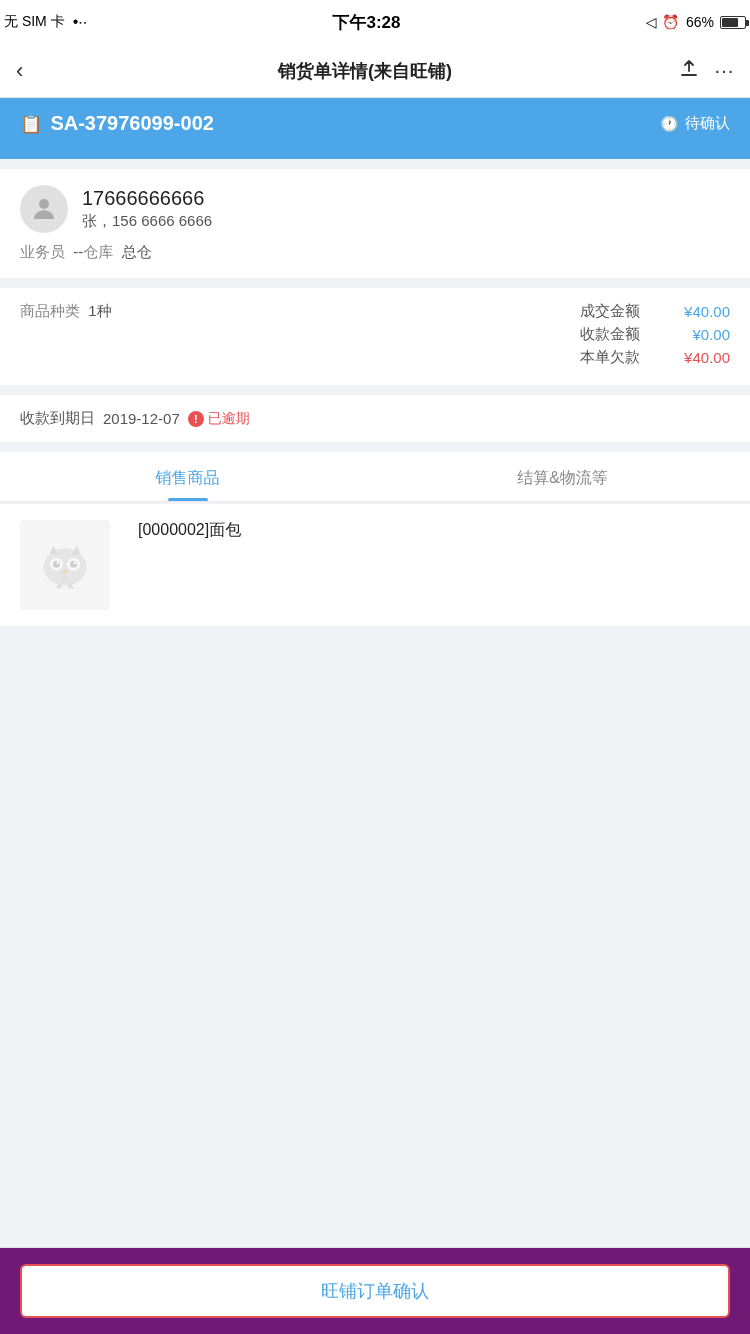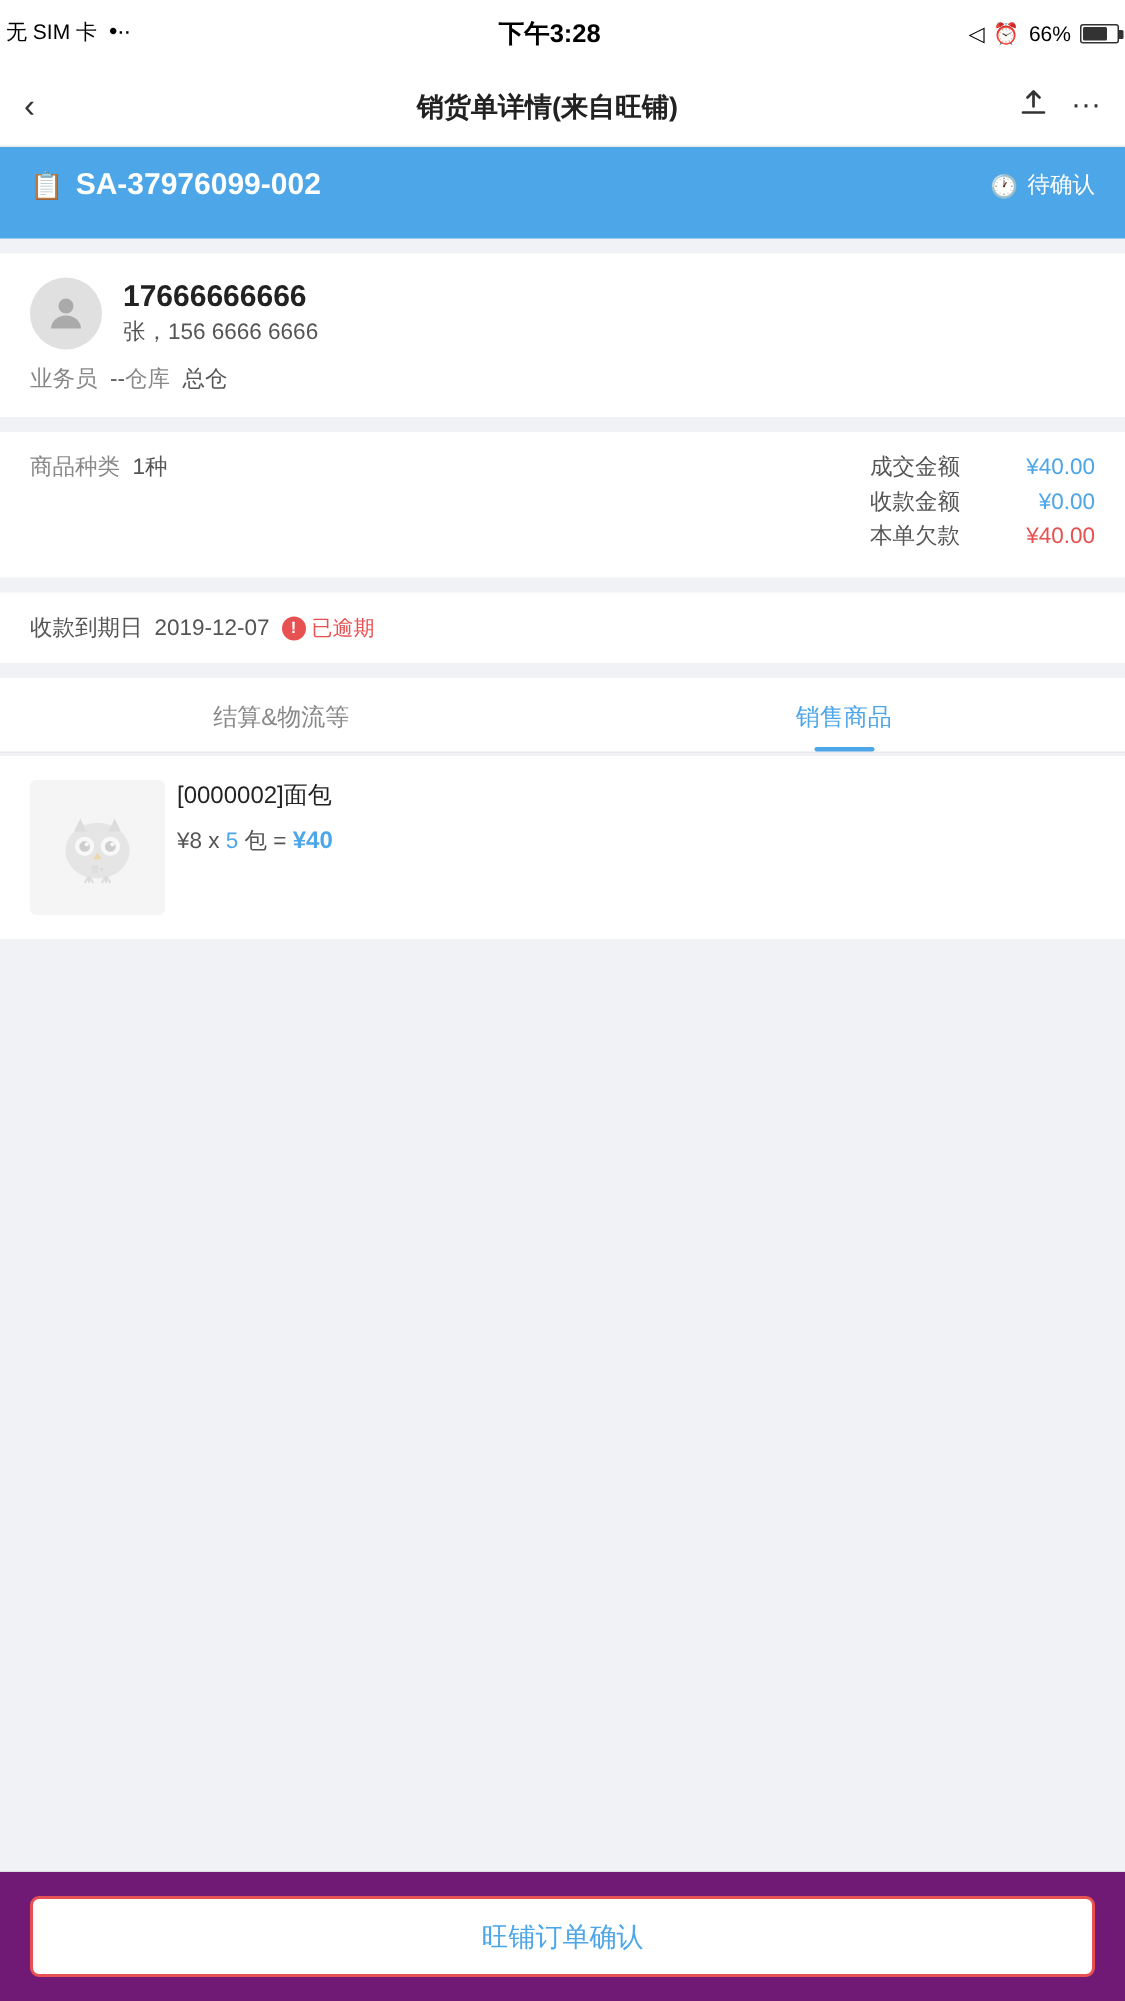--- a/index.html
+++ b/index.html
@@ -113,21 +113,21 @@
       align-items: center;
       justify-content: center;
     }
     .avatar-icon {
       width: 30px;
       height: 30px;
       fill: #aaa;
     }
     .customer-phone {
       font-size: 20px;
-      font-weight: 700;
+      font-weight: 400;
       color: #222;
     }
     .customer-name {
       font-size: 15px;
       color: #555;
       margin-top: 2px;
     }
     .customer-meta {
       display: flex;
       font-size: 15px;
@@ -227,21 +227,21 @@
       border-radius: 2px;
     }
 
     
     .product-card {
       background: #fff;
       margin-top: 2px;
       padding: 16px 20px;
       display: flex;
       align-items: flex-start;
-      gap: 8px;
+      gap: 28px;
     }
     .product-thumb {
       width: 90px;
       height: 90px;
       background: #f5f5f5;
       border-radius: 4px;
       flex-shrink: 0;
       display: flex;
       align-items: center;
       justify-content: center;
@@ -392,25 +392,25 @@
 <div class="due-card">
   <span>收款到期日</span>
   <span>2019-12-07</span>
   <span class="overdue-badge">
     <span class="overdue-dot">!</span>
     <span>已逾期</span>
   </span>
 </div>
 
 <div class="tabs-container">
+  <div class="tab-item active">
+    <span>销售商品</span>
+  </div>
   <div class="tab-item">
     <span>结算&amp;物流等</span>
-  </div>
-  <div class="tab-item active">
-    <span>销售商品</span>
   </div>
 </div>
 
 <div class="product-card">
   <div class="product-thumb">
 
     <svg class="owl-logo" viewBox="0 0 80 70" xmlns="http://www.w3.org/2000/svg">
       <ellipse cx="40" cy="38" rx="30" ry="26" fill="#c8c8c8"></ellipse>
 
       <polygon points="18,20 24,8 30,20" fill="#b0b0b0"></polygon>
@@ -430,28 +430,20 @@
       <line x1="32" y1="62" x2="36" y2="68" stroke="#b0b0b0" stroke-width="2"></line>
       <line x1="48" y1="62" x2="44" y2="68" stroke="#b0b0b0" stroke-width="2"></line>
       <line x1="48" y1="62" x2="48" y2="68" stroke="#b0b0b0" stroke-width="2"></line>
       <line x1="48" y1="62" x2="52" y2="68" stroke="#b0b0b0" stroke-width="2"></line>
 
       <text x="40" y="58" text-anchor="middle" font-size="8" fill="#999" font-family="sans-serif">督+</text>
     </svg>
   </div>
   <div class="product-info">
     <div class="product-name">[0000002]面包</div>
-    <div class="product-price">
-      <span>¥8</span>
-      <span> x </span>
-      <span class="qty-highlight">5</span>
-      <span>包</span>
-      <span> = </span>
-      <span class="price-highlight">¥40</span>
-    </div>
   </div>
 </div>
 
 <div class="empty-space"></div>
 
 <div class="bottom-bar">
   <button class="confirm-btn">旺铺订单确认</button>
 </div>
 
 </body></html>

